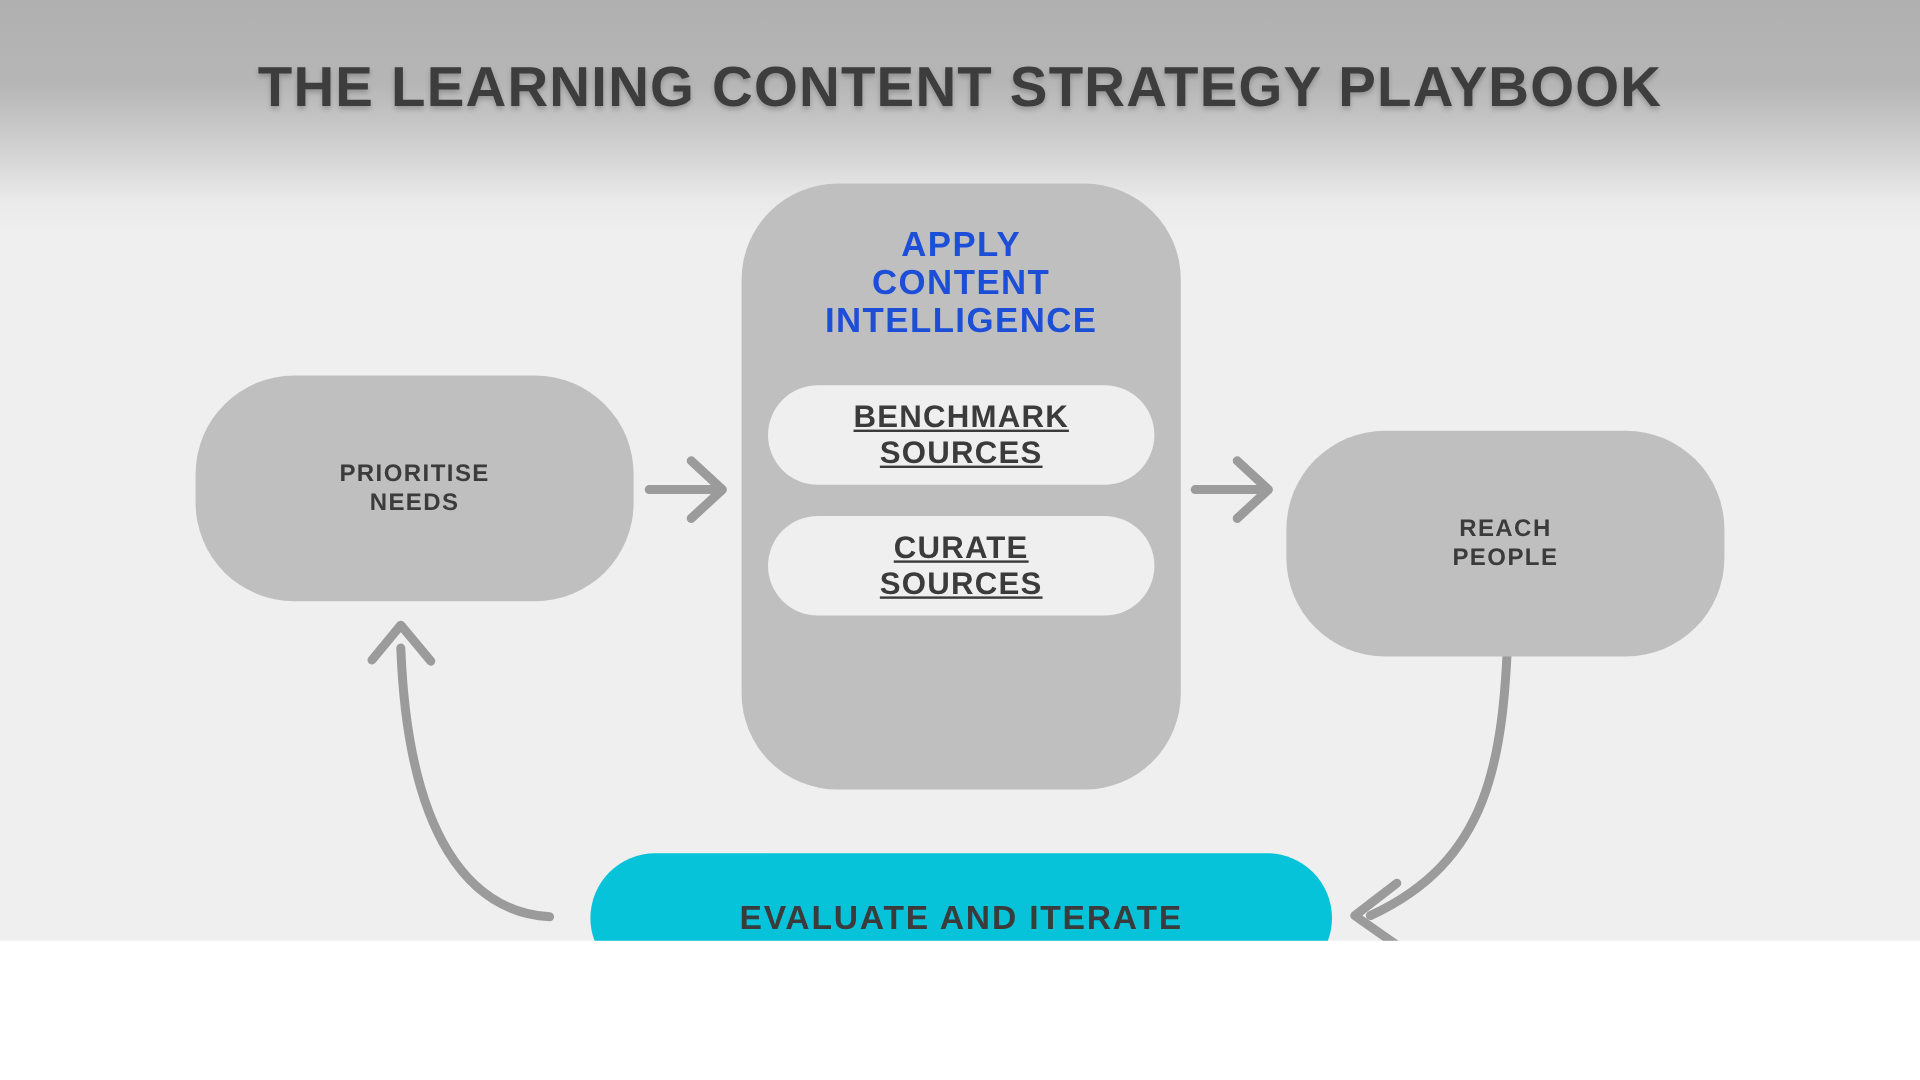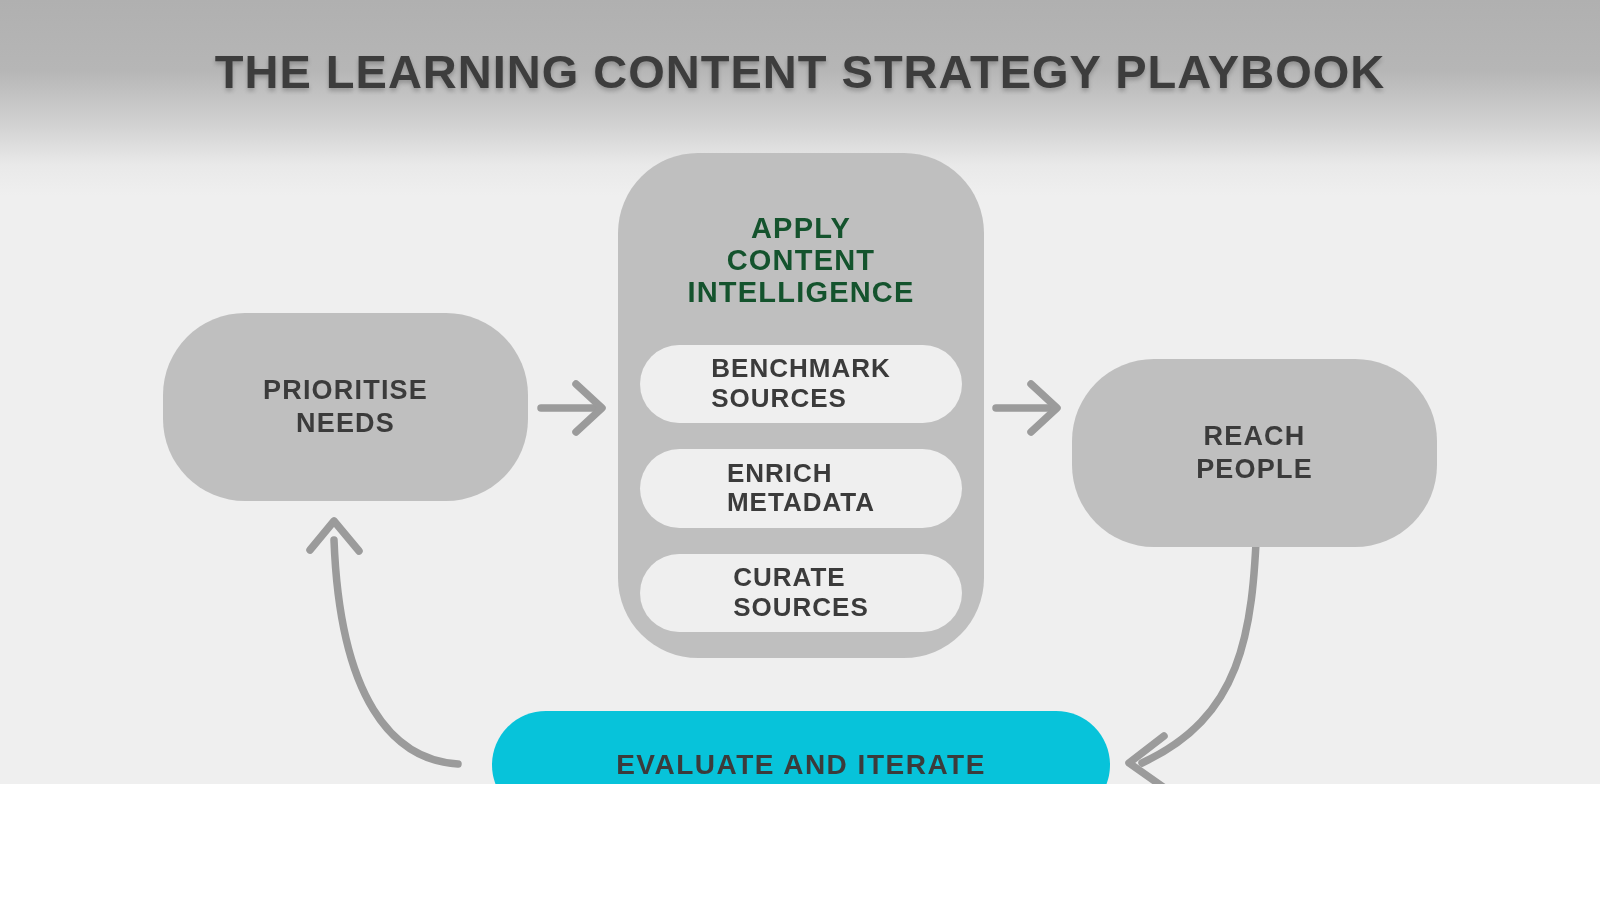--- a/index.html
+++ b/index.html
@@ -36,21 +36,21 @@
     justify-content: center;
     text-align: center;
     color: #3b3b3b;
     font-weight: bold;
   }
   .ml { white-space: pre-line; }
 
   .node-side {
     width: 365px;
     height: 188px;
-    font-size: 27px;
+    font-size: 20px;
     letter-spacing: 1.2px;
     line-height: 1.22;
   }
   .node-left  { left: 163px; top: 313px; }
   .node-right { left: 1072px; top: 313px; margin-top: 46px; }
 
   .node-center {
     position: absolute;
     left: 618px; top: 153px;
     width: 366px; height: 505px;
@@ -60,39 +60,40 @@
     padding-top: 35px;
     display: flex;
     flex-direction: column;
     align-items: center;
   }
   .node-center-title {
     font-size: 29px;
     font-weight: bold;
     letter-spacing: 1.2px;
     line-height: 32px;
-    color: #14532d;
+    color: #1d4ed8;
     text-align: center;
     margin-bottom: 37px;
-    margin-top: 24px;
   }
   .pill {
     width: 322px;
     height: 83px;
     border-radius: 42px;
     background: #efefef;
     display: flex;
     align-items: center;
     justify-content: center;
+    text-align: center;
     font-size: 26px;
     font-weight: bold;
     letter-spacing: 1px;
     line-height: 1.15;
     color: #3b3b3b;
     margin-bottom: 26px;
+    text-decoration: underline;
   }
 
   .evaluate {
     position: absolute;
     left: 492px; top: 711px;
     width: 618px; height: 108px;
     border-radius: 54px;
     background: #07c3da;
     display: flex;
     align-items: center;
@@ -171,24 +172,20 @@
 
   <div class="node-center">
     <div class="node-center-title ml">APPLY
 CONTENT
 INTELLIGENCE</div>
     <div class="pill">
       <span class="ml">BENCHMARK
 SOURCES</span>
     </div>
     <div class="pill">
-      <span class="ml">ENRICH
-METADATA</span>
-    </div>
-    <div class="pill">
       <span class="ml">CURATE
 SOURCES</span>
     </div>
   </div>
 
   <div class="node node-side node-right">
     <span class="ml">REACH
 PEOPLE</span>
   </div>
 

